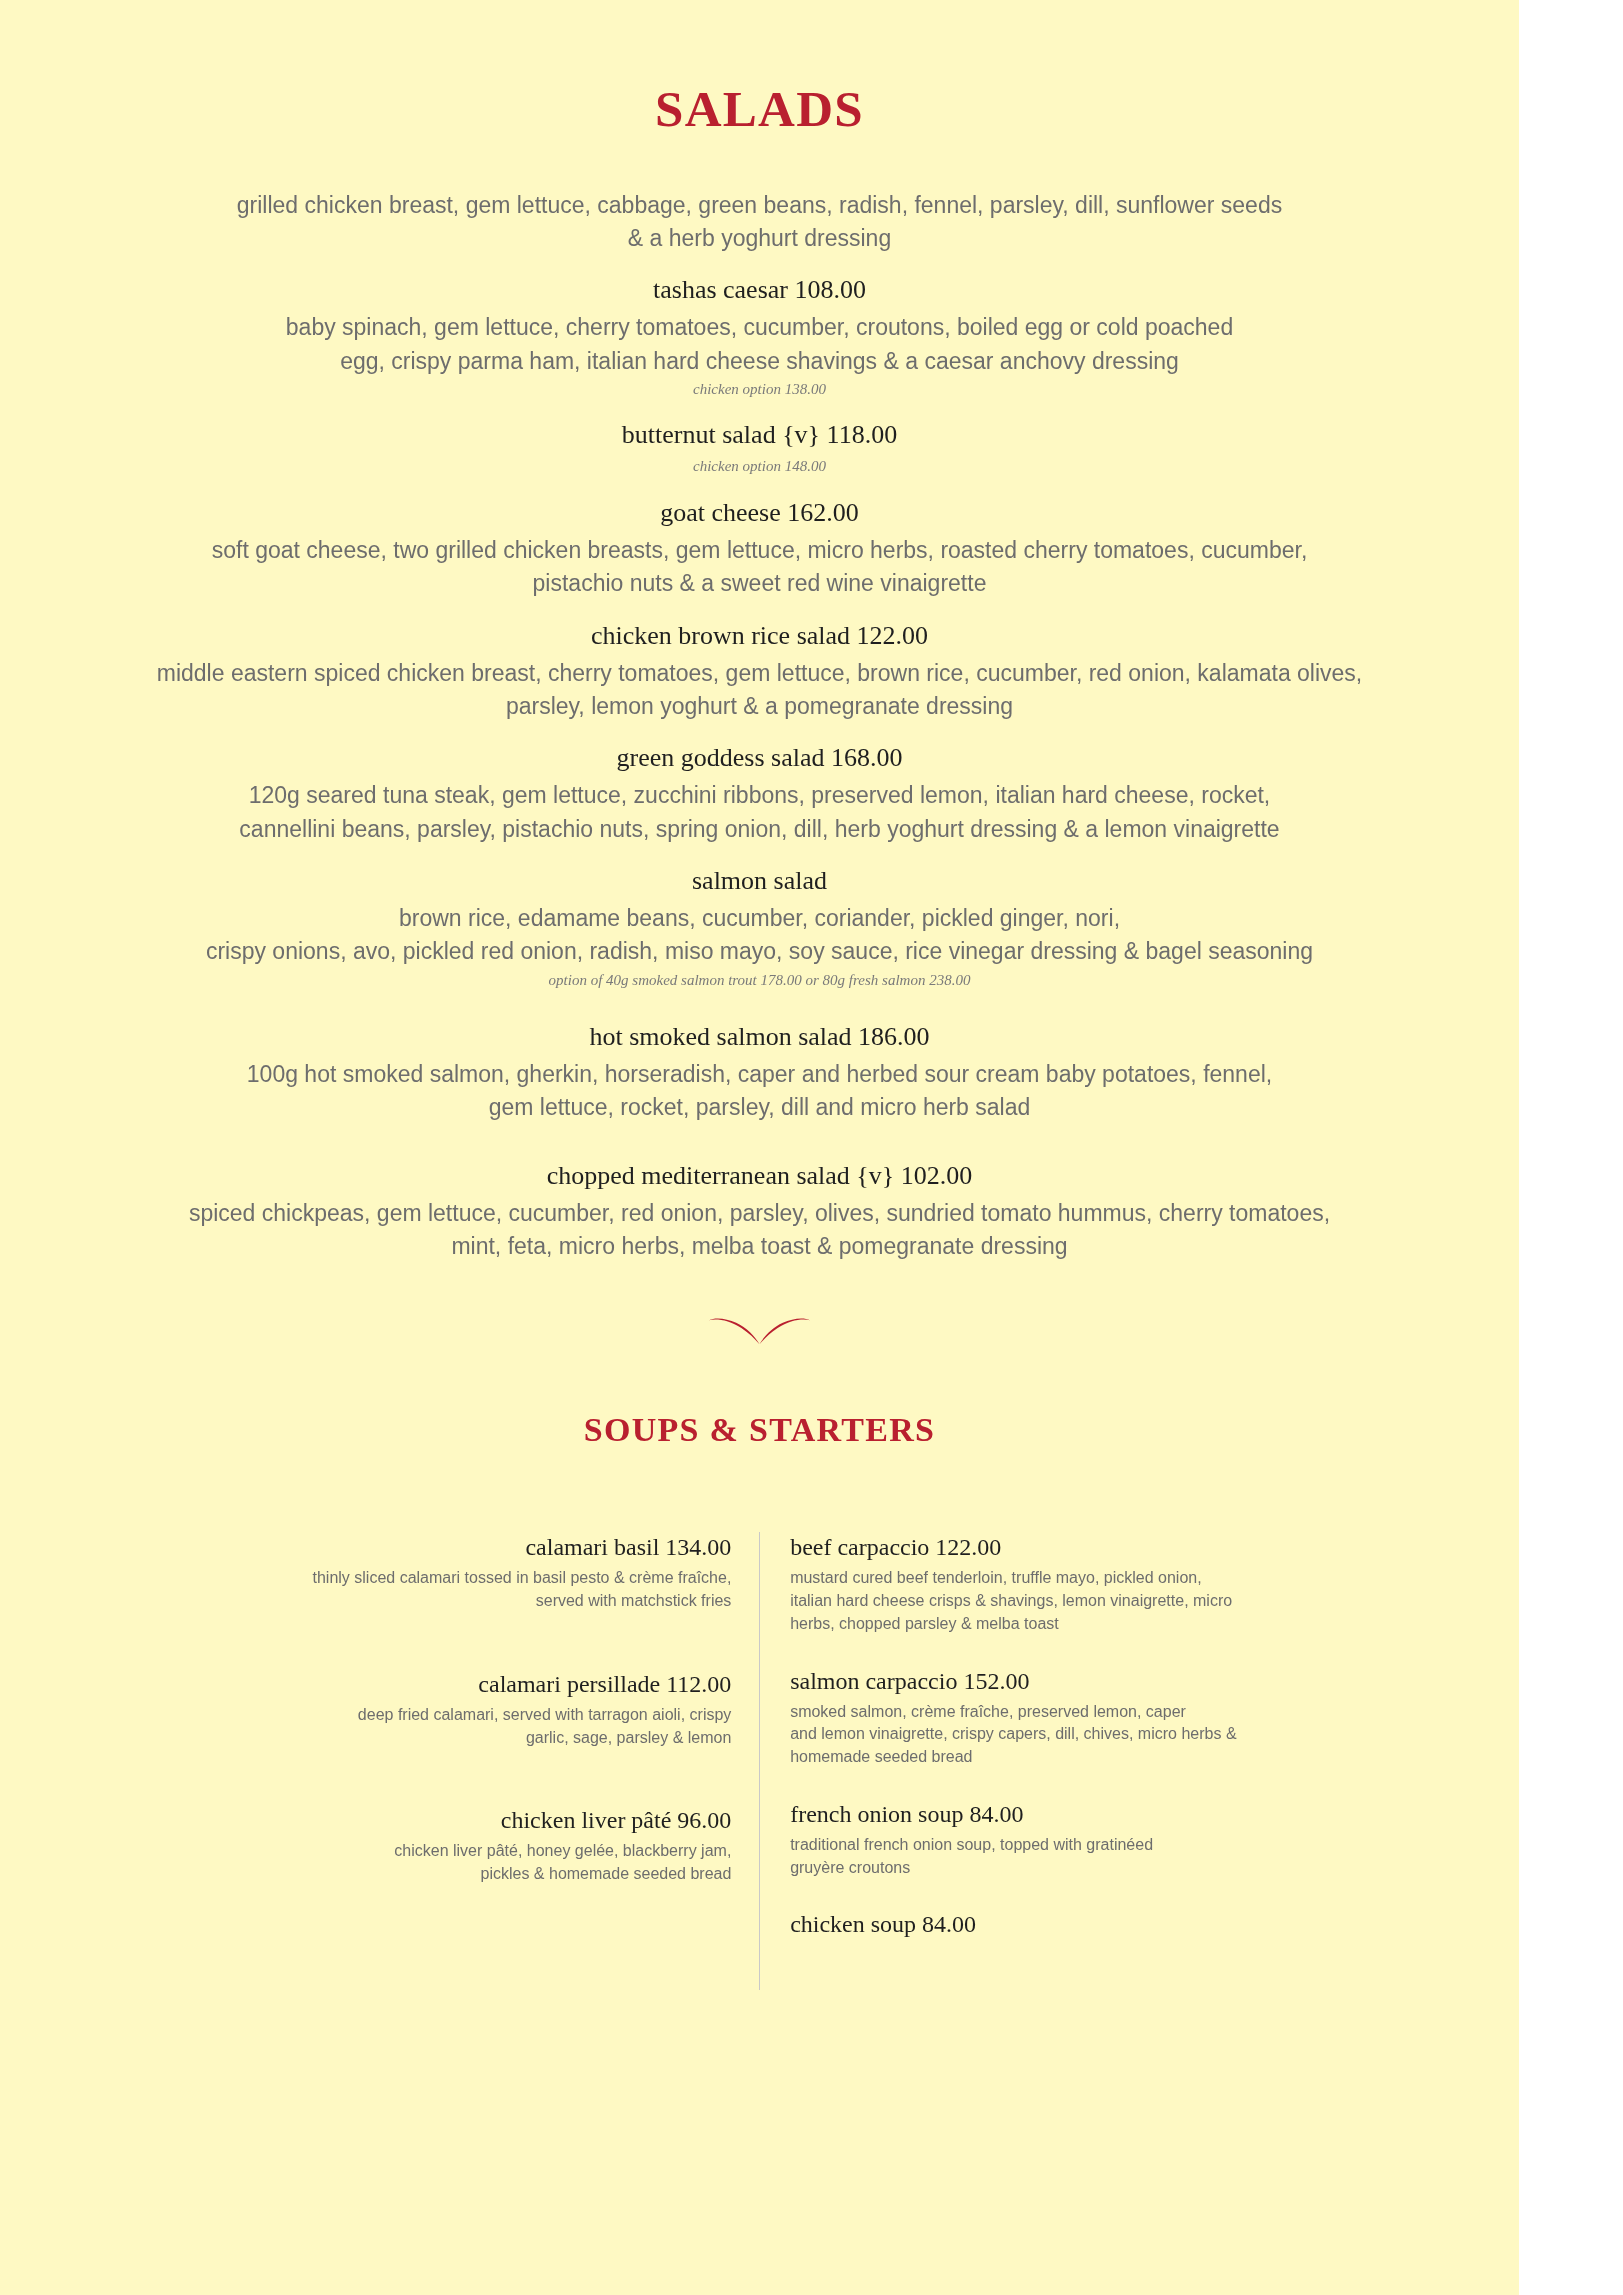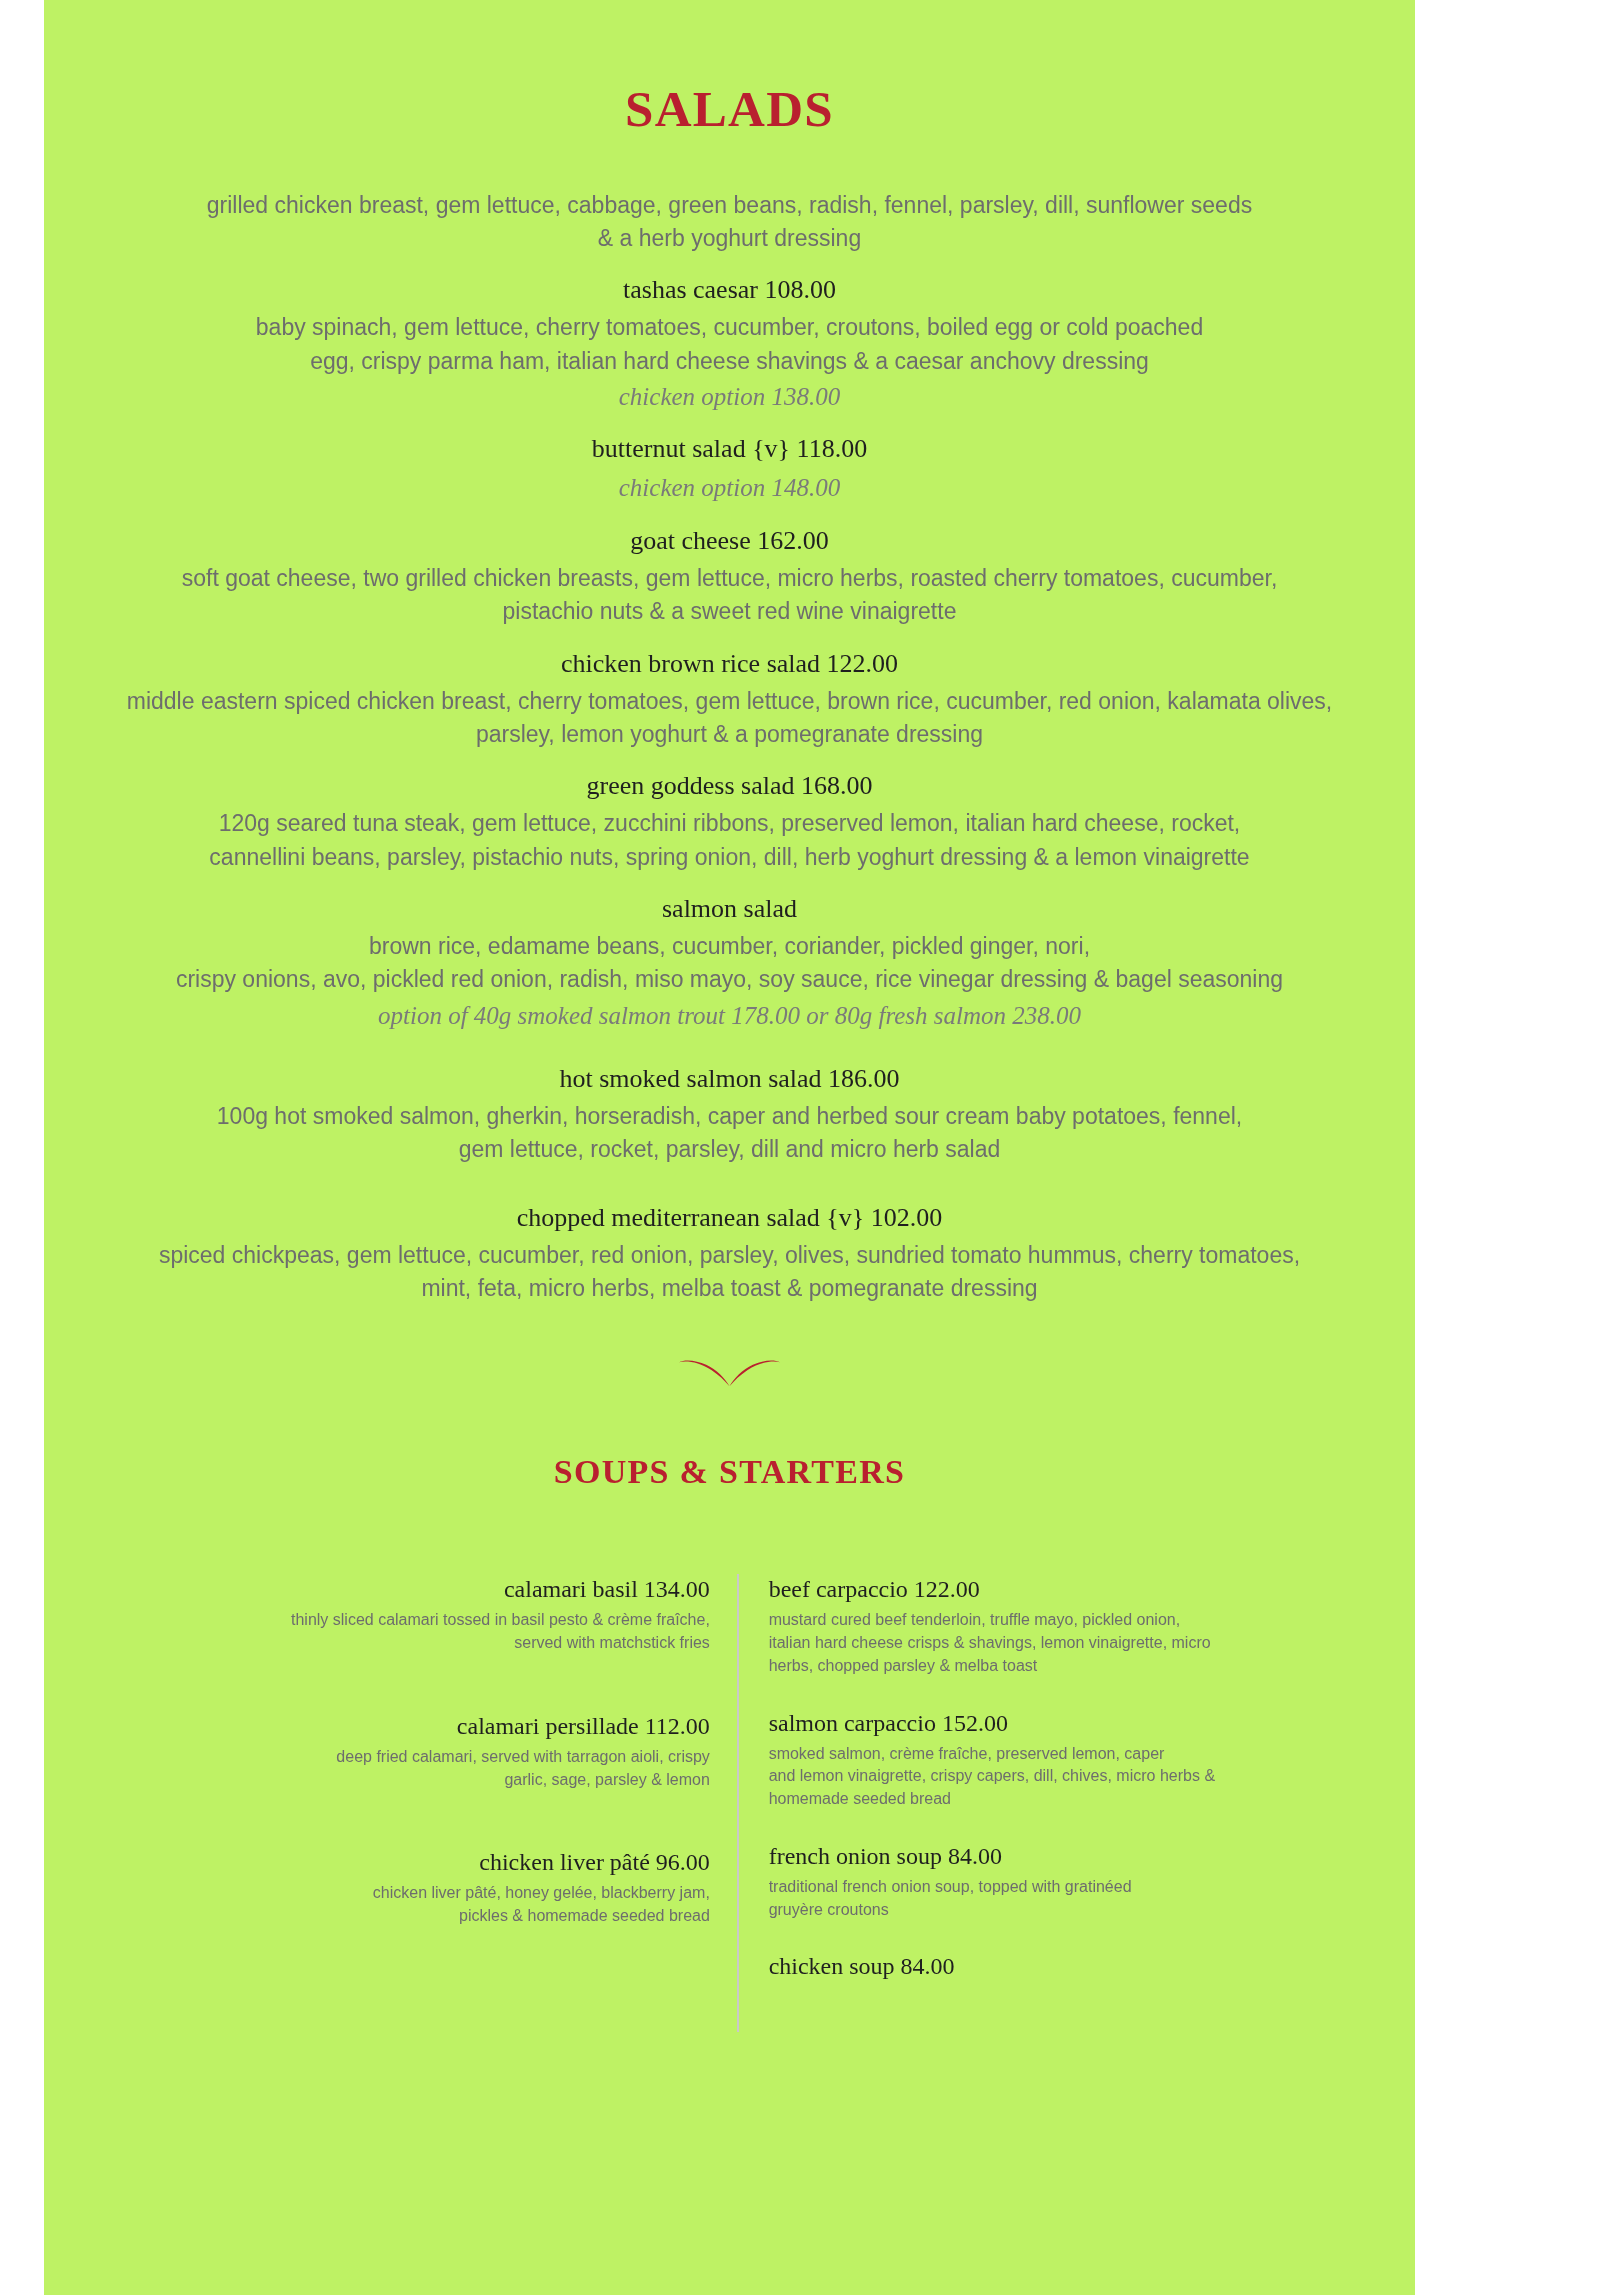--- a/index.html
+++ b/index.html
@@ -2,27 +2,26 @@
 <html style="font-size:10.5px"><head>
 <meta charset="utf-8">
 <style>
   html, body {
     margin: 0;
     padding: 0;
     background: #ffffff;
   }
   .page {
     position: relative;
-    width: 1371px;
+    width: 1519px;
     height: 2295px;
-    background: #bef264;
+    background: #fef9c3;
     box-sizing: border-box;
     font-family: "Liberation Sans", sans-serif;
     overflow: hidden;
-    margin-left: 44px;
   }
 
   
   .section-title {
     text-align: center;
     font-family: "Liberation Serif", serif;
     color: #b9202f;
     font-weight: 700;
     letter-spacing: 1.3px;
   }
@@ -59,21 +58,21 @@
     font-family: "Liberation Sans", sans-serif;
     font-size: 23px;
     color: #6d6d6d;
     line-height: 1.44;
     margin: 0;
     font-weight: 400;
   }
   .item-option {
     font-family: "Liberation Serif", serif;
     font-style: italic;
-    font-size: 25px;
+    font-size: 15px;
     color: #7a7a7a;
     line-height: 1.4;
     margin: 1.3px 0 0 0;
   }
 
   
   .gap-sm { margin-bottom: 29px; }
   .gap-md { margin-bottom: 35px; }
 
   

